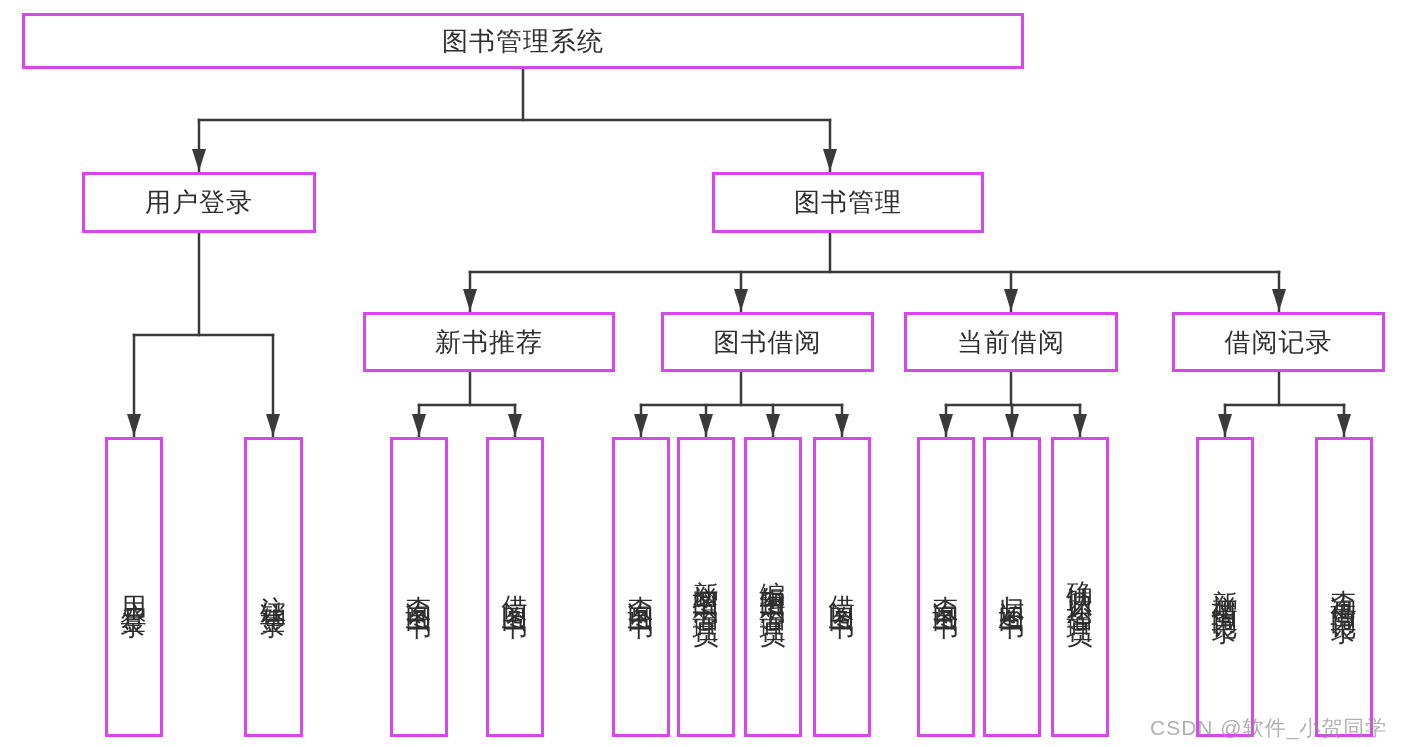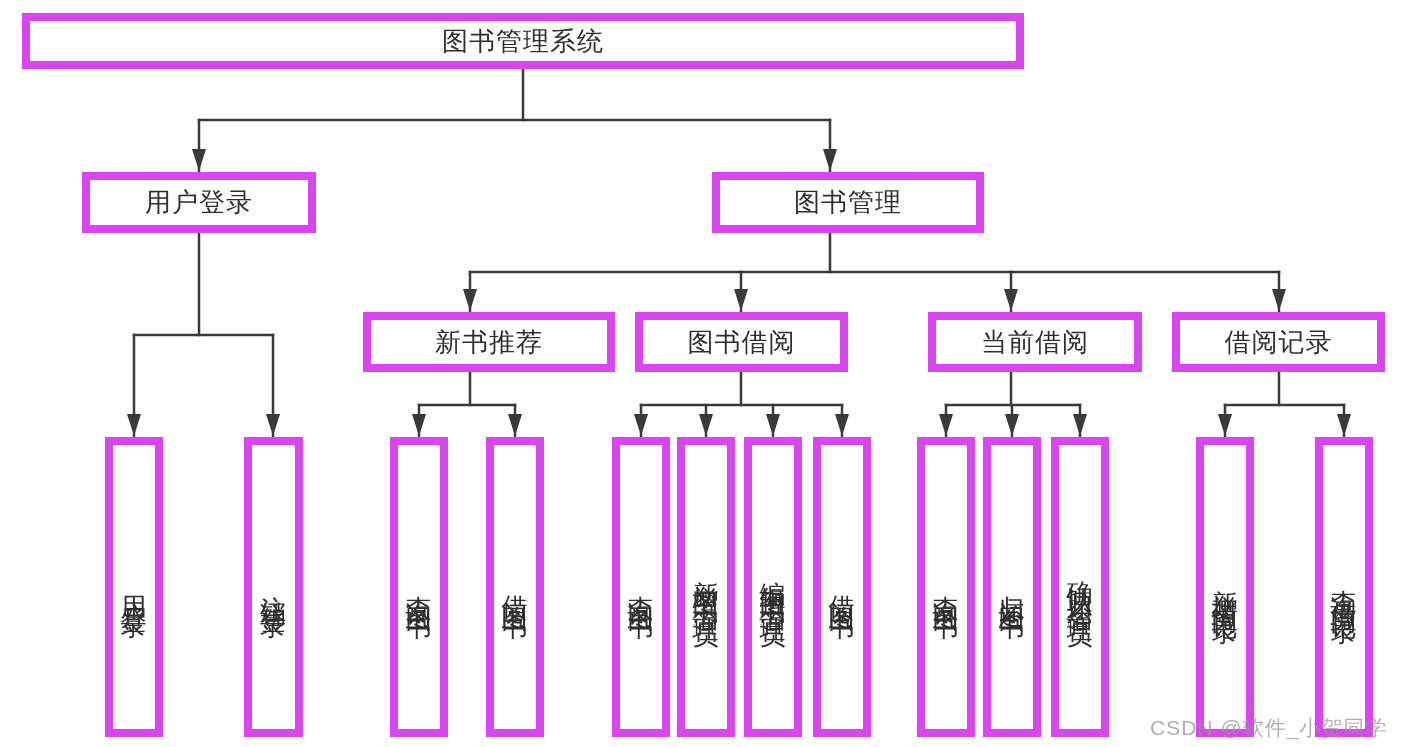--- a/index.html
+++ b/index.html
@@ -14,21 +14,21 @@
   svg.connectors {
     position: absolute;
     left: 0; top: 0;
     width: 1405px; height: 747px;
     z-index: 1;
   }
   .node {
     position: absolute;
     box-sizing: border-box;
     background: #ffffff;
-    border: 8px solid #d946ef;
+    border: 3px solid #d946ef;
     display: flex;
     align-items: center;
     justify-content: center;
     color: #2e2e2e;
     z-index: 2;
   }
   .h-label {
     font-size: 26px;
     letter-spacing: 1px;
     white-space: nowrap;
@@ -42,22 +42,22 @@
   }
   
   .n-root  { left: 22px;  top: 13px;  width: 1002px; height: 56px; }
   
   .n-l2 { top: 172px; height: 61px; }
   .n-user-login    { left: 82px;  width: 234px; }
   .n-book-mgmt     { left: 712px; width: 272px; }
   
   .n-l3 { top: 312px; height: 60px; }
   .n-new-book      { left: 363px;  width: 252px; }
-  .n-book-borrow   { left: 635px;  width: 213px; }
-  .n-current-borrow{ left: 904px;  width: 214px; margin-left: 24px; }
+  .n-book-borrow   { left: 661px;  width: 213px; }
+  .n-current-borrow{ left: 904px;  width: 214px; }
   .n-borrow-record { left: 1172px; width: 213px; align-items: center; }
   
   .n-leaf { top: 437px; height: 300px; }
   .leaf-1  { left: 105px;  width: 58px; }
   .leaf-2  { left: 244px;  width: 59px; }
   .leaf-3  { left: 390px;  width: 58px; }
   .leaf-4  { left: 486px;  width: 58px; }
   .leaf-5  { left: 612px;  width: 58px; }
   .leaf-6  { left: 677px;  width: 58px; }
   .leaf-7  { left: 744px;  width: 58px; }

